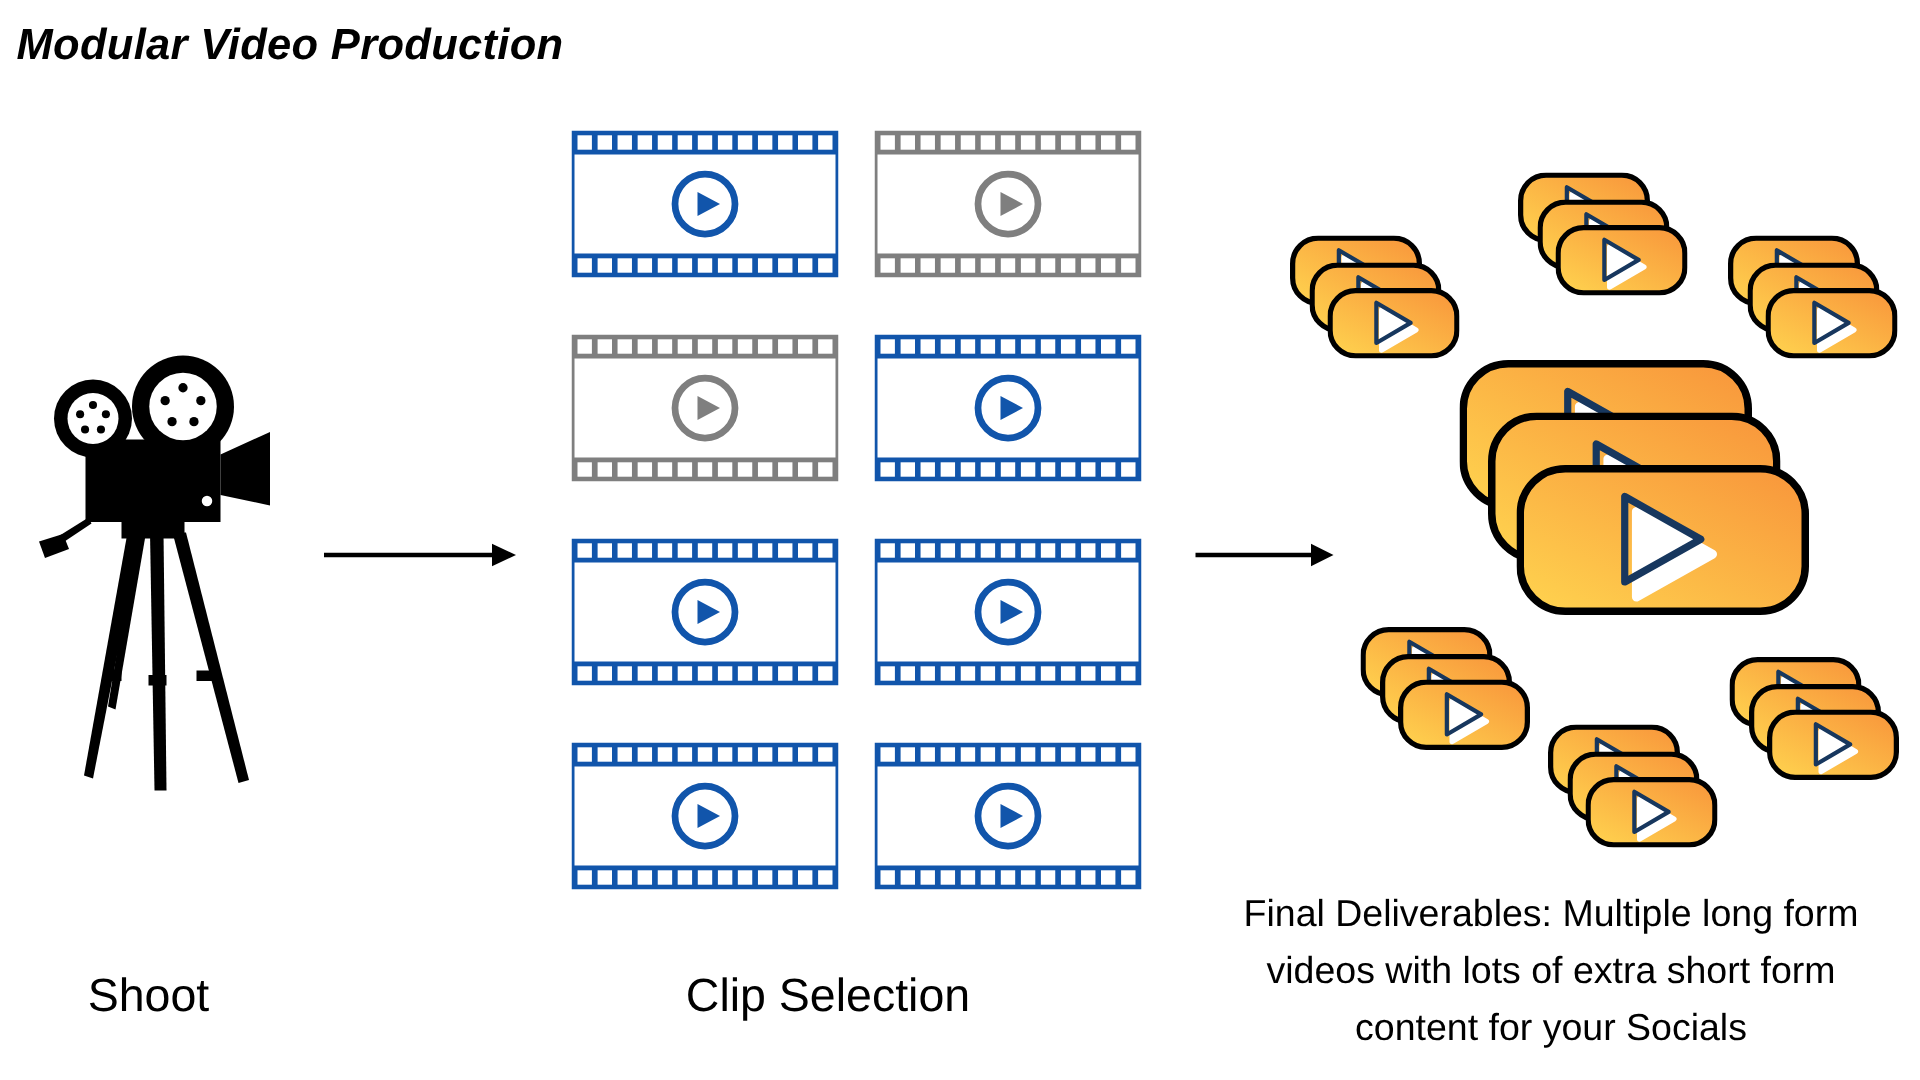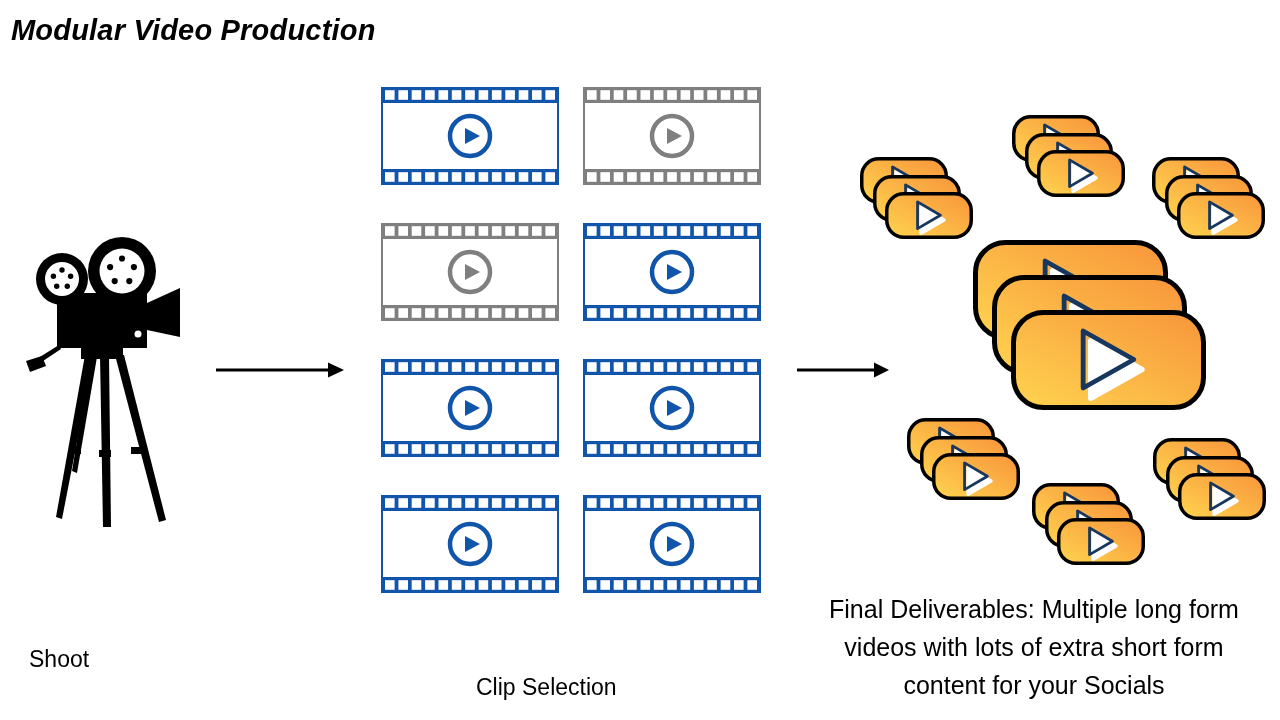--- a/index.html
+++ b/index.html
@@ -9,24 +9,24 @@
     font-family:"Liberation Sans","DejaVu Sans",sans-serif;
     color:#000;
   }
   .abs{position:absolute;}
   #title{
     left:11px;top:14px;
     font-size:29px;font-weight:bold;font-style:italic;
     letter-spacing:.2px;white-space:nowrap;
   }
   .stage-label{
-    font-size:23px;text-align:left;white-space:nowrap;
+    font-size:31px;text-align:center;white-space:nowrap;
   }
   #label-shoot{left:29px;top:646px;width:140px;}
-  #label-clip-selection{left:476px;top:646px;width:240px;margin-top:28px;}
+  #label-clip-selection{left:432px;top:646px;width:240px;}
   #caption{
     left:784px;top:590px;width:500px;
     font-size:25px;line-height:38px;text-align:center;
   }
   #clip-grid{
     left:381px;top:87px;
     display:grid;
     grid-template-columns:178px 178px;
     grid-auto-rows:98px;
     column-gap:24px;row-gap:38px;

